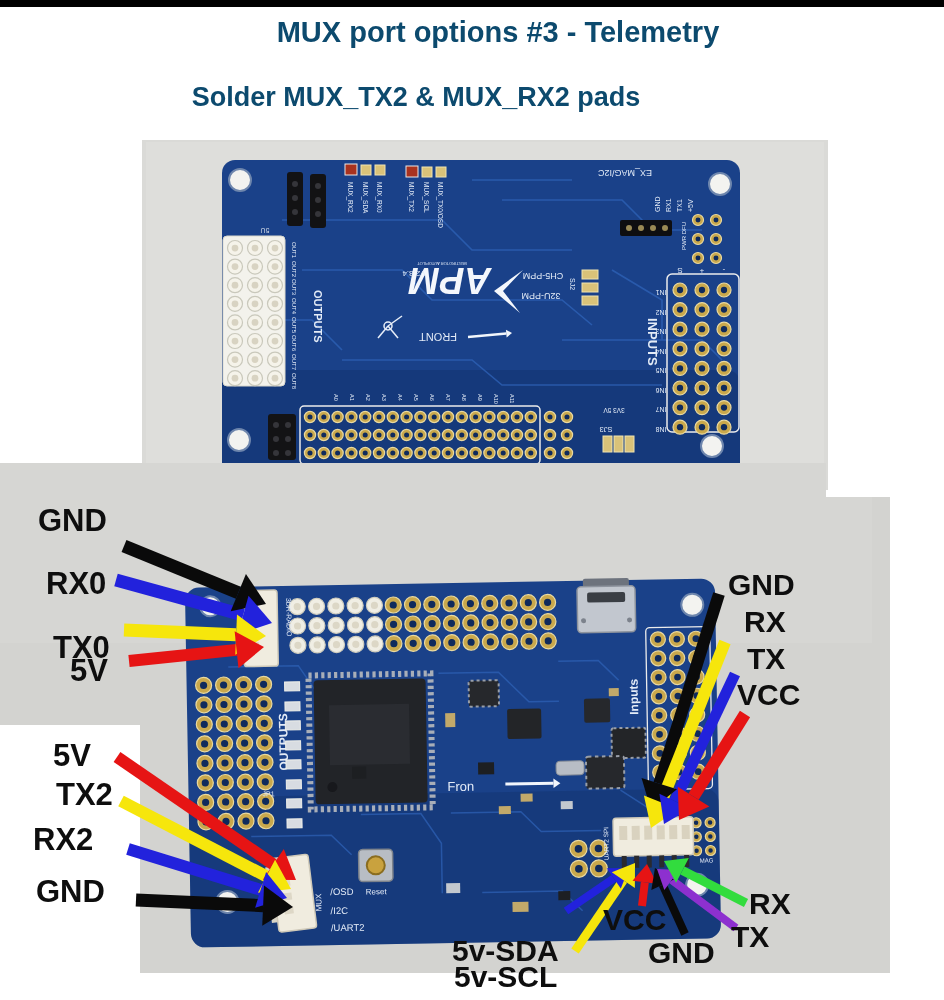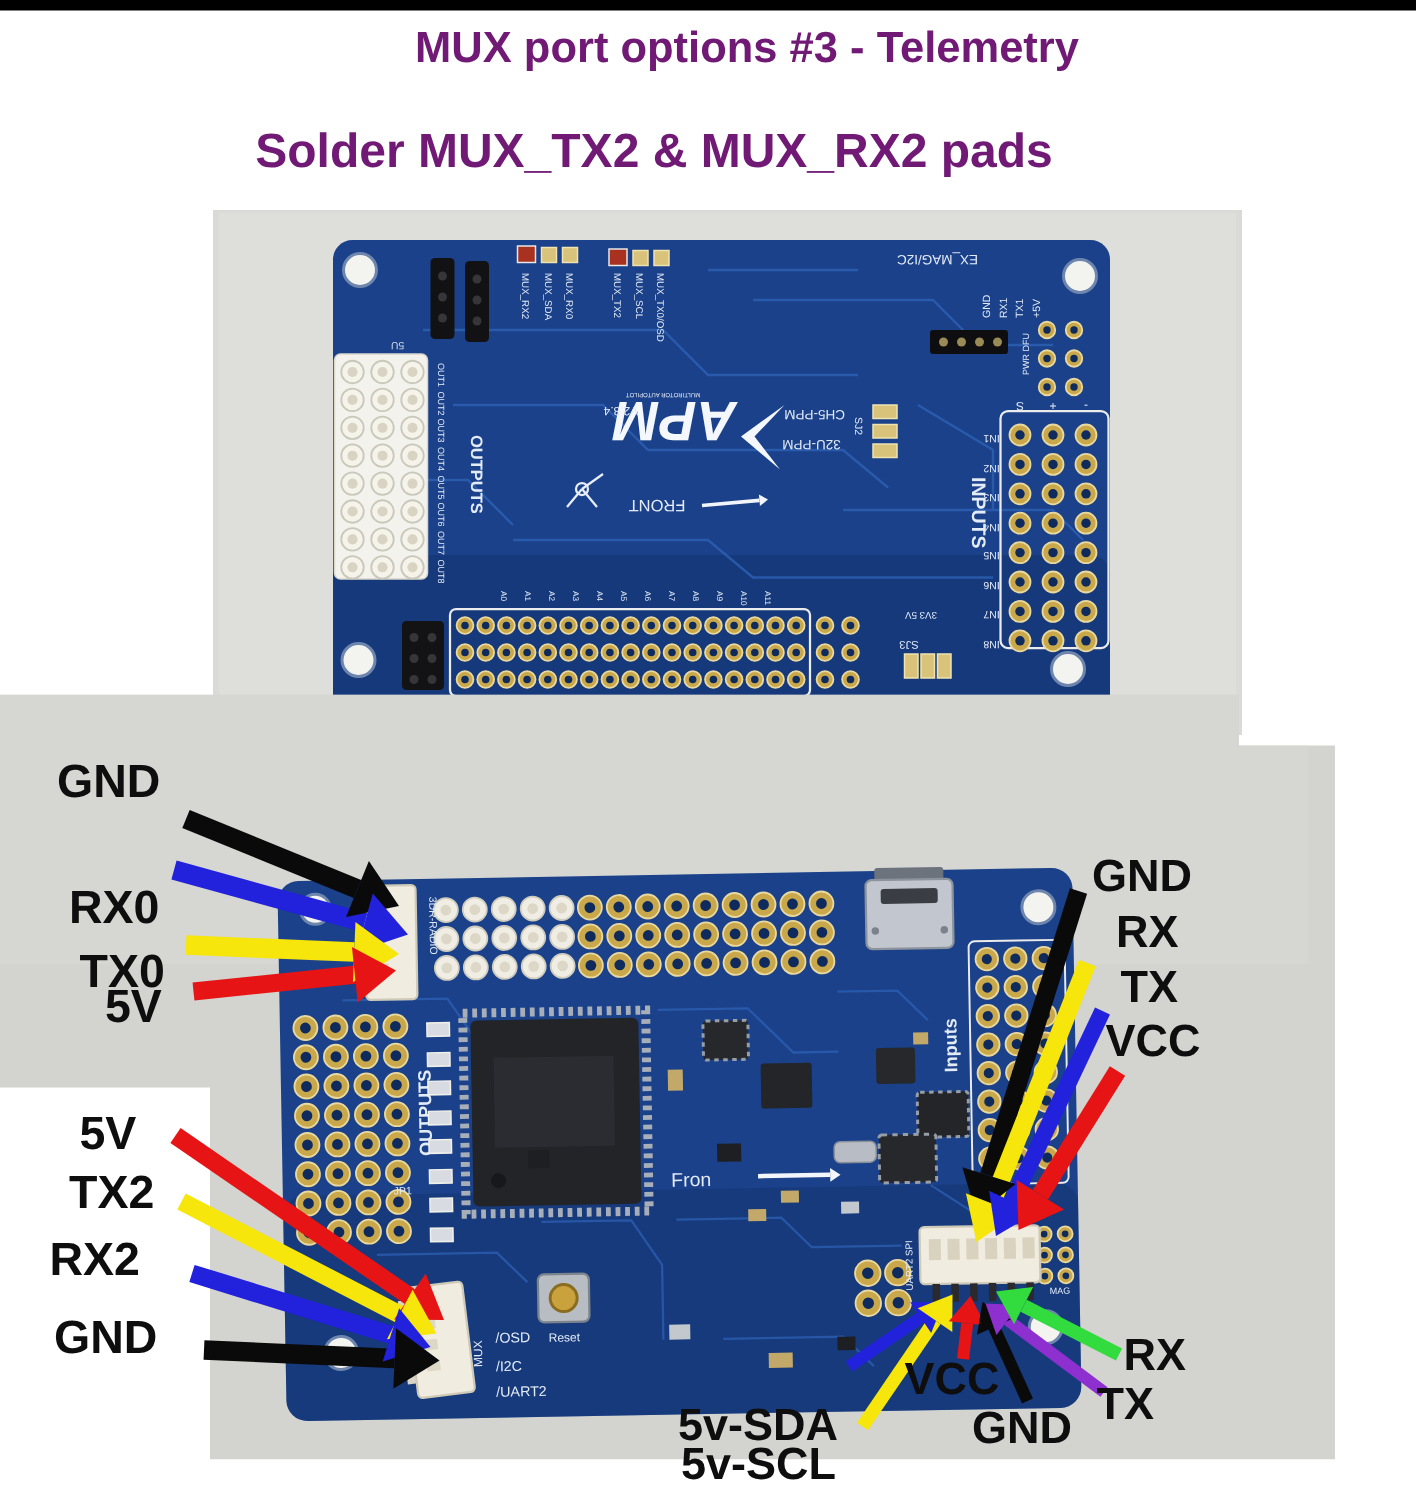--- a/index.html
+++ b/index.html
@@ -1,21 +1,21 @@
 <!DOCTYPE html>
 <html><head>
 <meta charset="utf-8">
 <style>
   html,body{margin:0;padding:0}
   body{width:944px;height:1000px;position:relative;background:#ffffff;
        font-family:"Liberation Sans",sans-serif;overflow:hidden}
   #topbar{position:absolute;left:0;top:0;width:944px;height:7px;background:#000}
-  .title{position:absolute;transform:translateX(-50%);font-weight:700;color:#701a75;white-space:nowrap}
+  .title{position:absolute;transform:translateX(-50%);font-weight:700;color:#0c4a6e;white-space:nowrap}
   #title1{left:498px;top:16px;font-size:29px}
-  #title2{left:436px;top:82px;font-size:32px}
+  #title2{left:416px;top:82px;font-size:27px}
   .ann{position:absolute;font-weight:700;color:#0e0e0e;line-height:1;white-space:nowrap}
   .s31{font-size:31px}.s30{font-size:30px}
   svg{position:absolute}
   #photo1{left:142px;top:140px}
   #photo2{left:0px;top:463px}
   #overlay{left:0;top:0;pointer-events:none}
   .bt{fill:#e3ebf7}
 </style>
 </head>
 <body>
@@ -818,26 +818,26 @@
     <polygon points="679,820 677.7987307892159,786.73925809181 709.377695802308,806.401632533924" fill="#e61414"></polygon>
     <polygon points="629,868 620.7929425267937,888.6146600173636 606.8121021283478,868.131103154524" fill="#2222dc"></polygon>
     <polygon points="635,863 634.8647991620861,887.9614546998653 611.8130562977555,872.2443572923671" fill="#f6e60c"></polygon>
     <polygon points="647,864 657.1379374279712,883.7368240785223 632.5118282279367,880.8051444118515" fill="#e61414"></polygon>
     <polygon points="655,868 673.9025184956781,879.6195866759772 651.3254298546055,889.8818996946466" fill="#0a0a0a"></polygon>
     <polygon points="657,869 679.1622262132257,870.0750484983535 664.3225001491621,889.9451901773539" fill="#8d30cf"></polygon>
     <polygon points="664,861 688.7833660363633,858.0205255651987 676.0644292687855,882.8527354447555" fill="#32dc3e"></polygon>
   </svg>
 
 <div class="ann s31" style="left:38px;top:505px">GND</div>
-<div class="ann s31" style="left:46px;top:589px">RX0</div>
+<div class="ann s31" style="left:46px;top:568px">RX0</div>
 <div class="ann s31" style="left:53px;top:632px">TX0</div>
 <div class="ann s31" style="left:70px;top:655px">5V</div>
 
 <div class="ann s31" style="left:53px;top:740px">5V</div>
-<div class="ann s31" style="left:46px;top:779px">TX2</div>
+<div class="ann s31" style="left:56px;top:779px">TX2</div>
 <div class="ann s31" style="left:33px;top:824px">RX2</div>
 <div class="ann s31" style="left:36px;top:876px">GND</div>
 
 <div class="ann s30" style="left:728px;top:570px">GND</div>
 <div class="ann s30" style="left:744px;top:607px">RX</div>
 <div class="ann s30" style="left:747px;top:644px">TX</div>
 <div class="ann s30" style="left:737px;top:680px">VCC</div>
 
 <div class="ann s30" style="left:452px;top:936px">5v-SDA</div>
 <div class="ann s30" style="left:454px;top:962px">5v-SCL</div>

